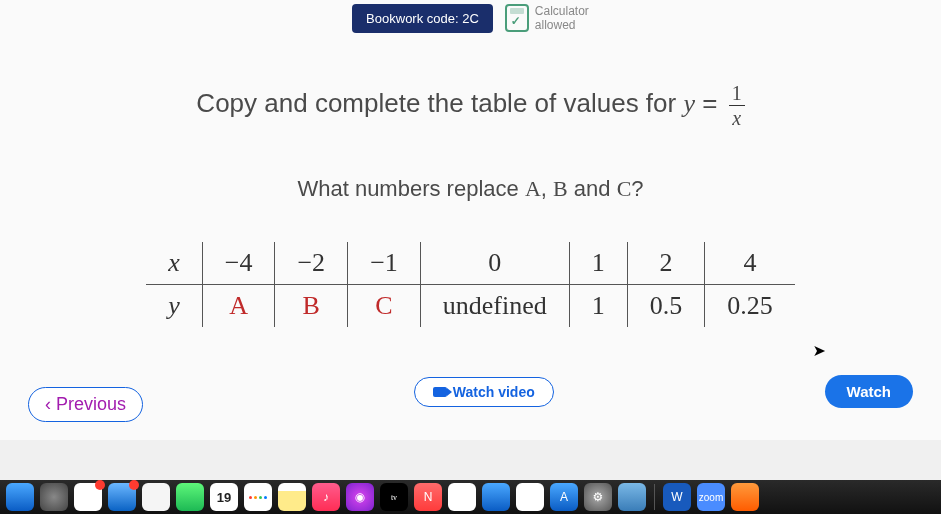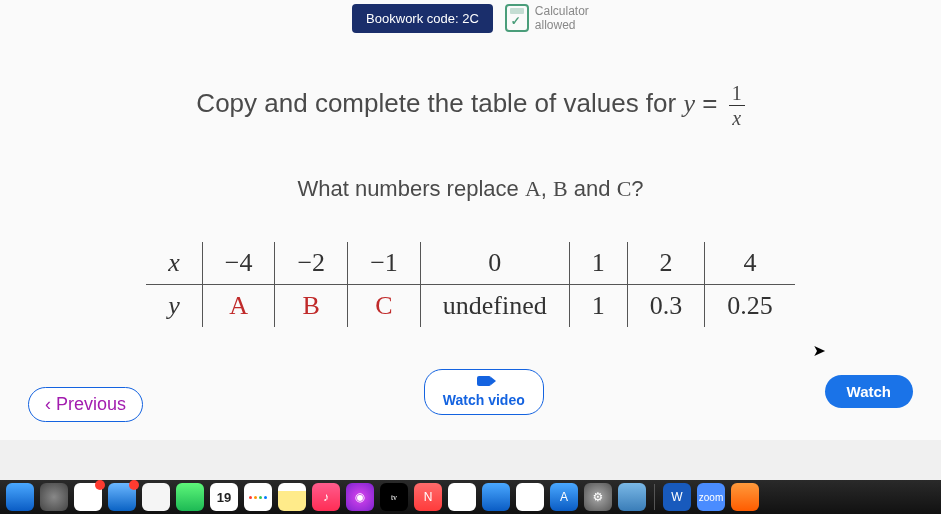--- a/index.html
+++ b/index.html
@@ -139,21 +139,20 @@
       background: #fff;
       color: #1463e0;
       border-radius: 18px;
       padding: 6px 18px;
       font-size: 14px;
       font-weight: 600;
       cursor: pointer;
       display: inline-flex;
       align-items: center;
       gap: 6px;
-      flex-direction: column;
     }
     .btn-watch .vicon {
       width: 14px; height: 10px; background: #1463e0; border-radius: 2px; position: relative; display:inline-block;
     }
     .btn-watch .vicon::after {
       content: ""; position: absolute; right: -5px; top: 1px;
       border-left: 5px solid #1463e0; border-top: 4px solid transparent; border-bottom: 4px solid transparent;
     }
     .btn-answer {
       border: none;
@@ -261,21 +260,21 @@
         <td>2</td>
         <td>4</td>
       </tr>
       <tr>
         <td class="row-label">y</td>
         <td class="answer-letter">A</td>
         <td class="answer-letter">B</td>
         <td class="answer-letter">C</td>
         <td>undefined</td>
         <td>1</td>
-        <td>0.3</td>
+        <td>0.5</td>
         <td>0.25</td>
       </tr>
     </tbody>
       </table>
   </div>
 
   <span class="cursor">➤</span>
 
   <div class="bottom-actions">
     <button class="btn-prev">

